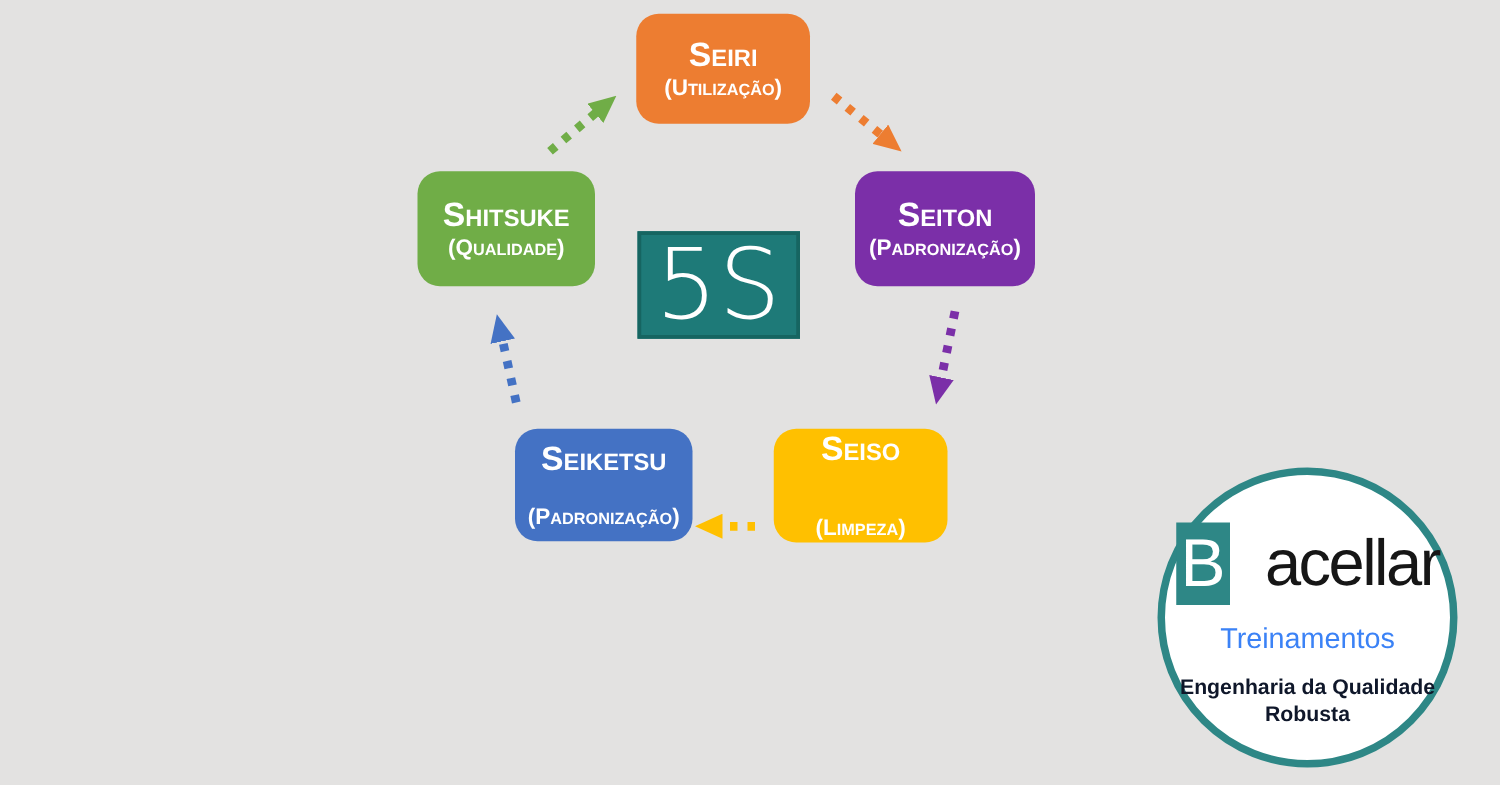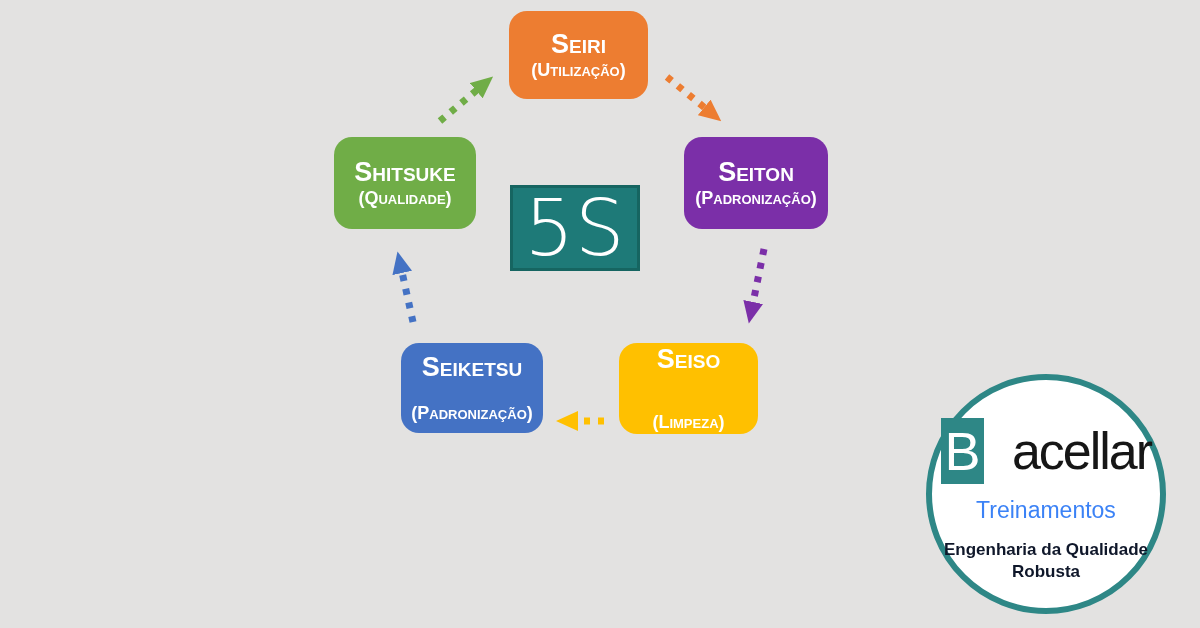--- a/index.html
+++ b/index.html
@@ -12,21 +12,21 @@
   
   .node{position:absolute;border-radius:18px;color:#FFFFFF;display:flex;flex-direction:column;
         align-items:center;justify-content:center;text-align:center;z-index:2;gap:3px;}
   .node .title{font-variant:small-caps;font-weight:700;font-size:27px;line-height:1.05;
                text-transform:lowercase;}
   .node .title::first-letter{text-transform:uppercase;}
   .node .subtitle{font-variant:small-caps;font-weight:700;font-size:18px;line-height:1.05;}
   .node-seiri   {left:509px;top:11px; width:139px;height:88px;}
   .node-shitsuke{left:334px;top:137px;width:142px;height:92px;}
   .node-seiton  {left:684px;top:137px;width:144px;height:92px;}
-  .node-seiketsu{left:401px;top:343px;width:142px;height:90px;gap:22px;}
+  .node-seiketsu{left:412px;top:343px;width:142px;height:90px;gap:22px;}
   .node-seiso   {left:619px;top:343px;width:139px;height:91px;gap:40px;}
 
   
   .center-box{position:absolute;left:510px;top:185px;width:130px;height:86px;z-index:2;
               border:3px solid #166561;box-sizing:border-box;display:flex;align-items:center;
               justify-content:center;}
   .center-box .label{color:#FFFFFF;font-size:78px;font-weight:100;line-height:1;
                      font-family:"DejaVu Sans",sans-serif;letter-spacing:1px;text-align:center;}
 
   

